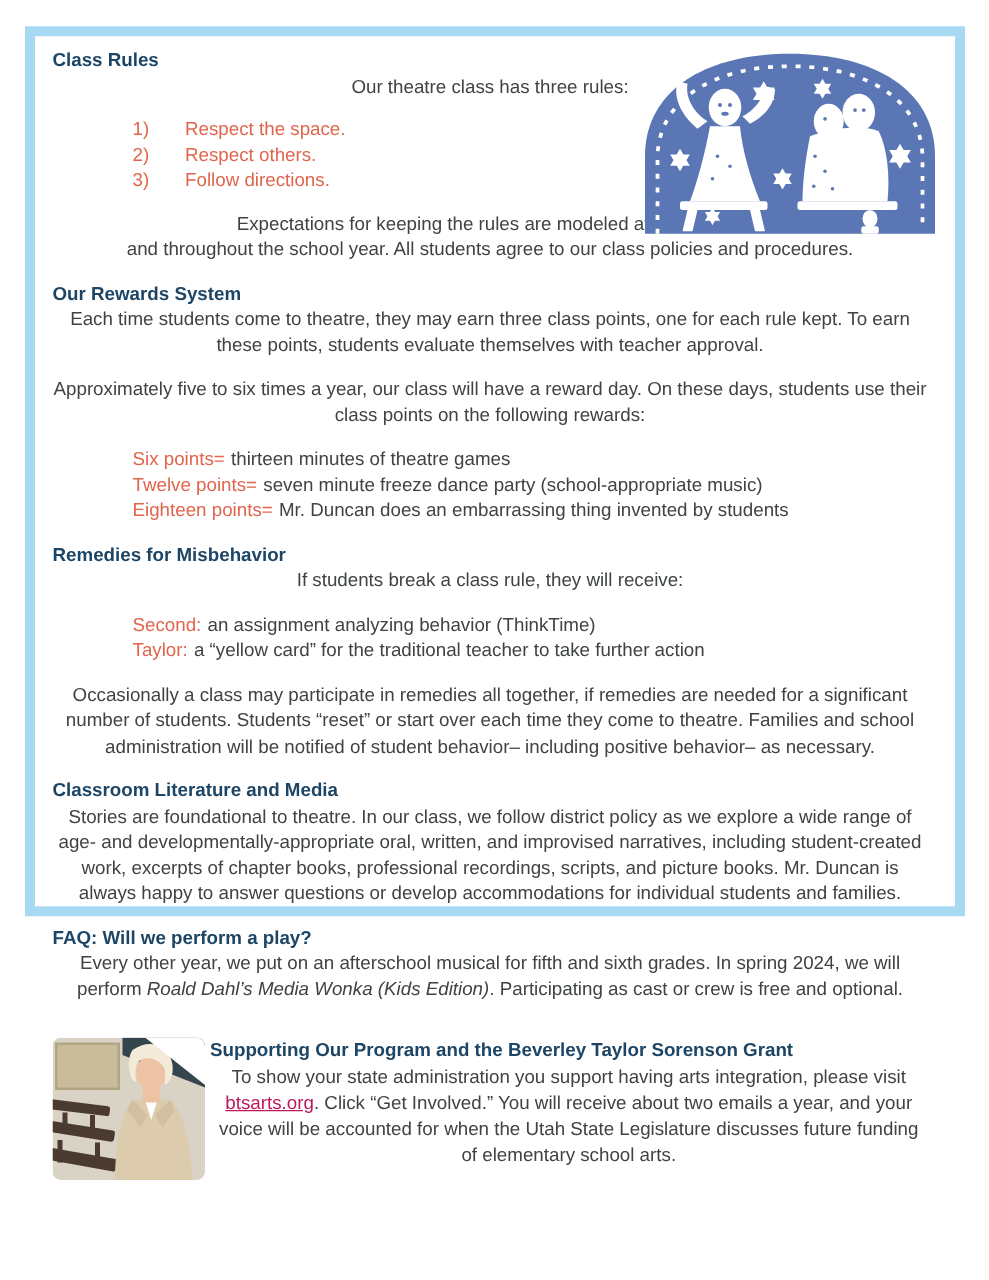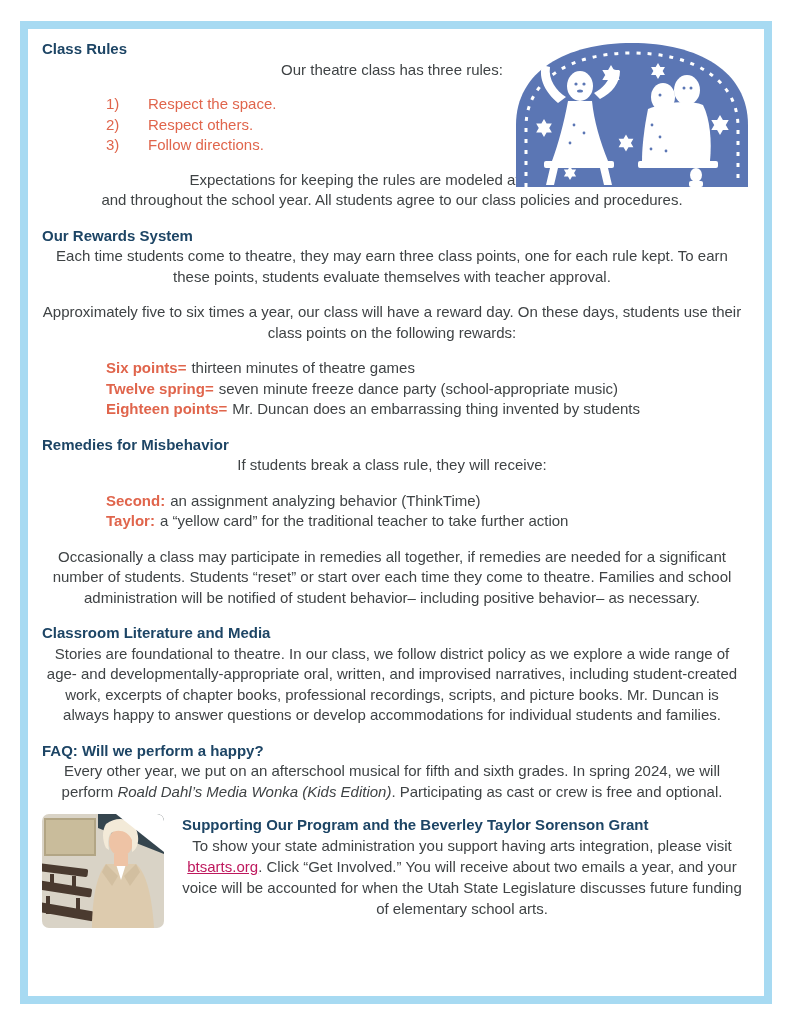--- a/index.html
+++ b/index.html
@@ -1,39 +1,39 @@
 <!DOCTYPE html>
 <html><head>
 <meta charset="utf-8">
 <style>
   html,body{margin:0;padding:0;}
   body{
     width:791px;height:1024px;position:relative;background:#ffffff;
     font-family:"Liberation Sans",sans-serif;overflow:hidden;
   }
   .frame{
-    position:absolute;left:20px;top:21px;width:752px;height:983px;
+    position:absolute;left:20px;top:21px;width:752px;height:712px;
     box-sizing:border-box;border:8px solid #a7daf2;background:#fff;
   }
   .content{
     position:relative;height:100%;box-sizing:border-box;
     padding:10px 22px 0 14px;
     font-size:15px;line-height:20.5px;color:#3f4345;
   }
   .hd{font-weight:bold;color:#1d4565;}
   p{margin:0;text-align:center;}
   .mt{margin-top:14px;}
   .mt2{margin-top:15px;}
   .accent{color:#e0654c;}
   .list{padding-left:64px;}
   .rule{display:flex;}
   .rule .num{width:42px;color:#e0654c;}
-  .item .lbl{color:#e0654c;margin-right:5px;font-weight:bold;}
+  .item .lbl{color:#e0654c;margin-right:5px;}
   .woodcut{position:absolute;top:4px;right:8px;width:248px;height:160px;}
-  .bottom{display:flex;gap:18px;margin-top:12px;align-items:flex-start;}
+  .bottom{display:flex;gap:4px;margin-top:28px;align-items:flex-start;}
   .photo{width:122px;height:114px;border-radius:7px;overflow:hidden;flex:0 0 auto;}
   .photo svg{display:block;}
   .support-text{flex:1;line-height:21px;}
   a.link{color:#be185d;text-decoration:underline;}
   .it{font-style:italic;}
 </style>
 </head>
 <body>
 
 <div class="frame">
@@ -109,21 +109,21 @@
     <p>and throughout the school year. All students agree to our class policies and procedures.</p>
 
     <div class="hd mt2">Our Rewards System</div>
     <p>Each time students come to theatre, they may earn three class points, one for each rule kept. To earn these points, students evaluate themselves with teacher approval.</p>
     <p class="mt2">Approximately five to six times a year, our class will have a reward day. On these days, students use their class points on the following rewards:</p>
     <div class="list mt2">
       <div class="item">
         <span class="lbl">Six points=</span><span>thirteen minutes of theatre games</span>
       </div>
       <div class="item">
-        <span class="lbl">Twelve spring=</span><span>seven minute freeze dance party (school-appropriate music)</span>
+        <span class="lbl">Twelve points=</span><span>seven minute freeze dance party (school-appropriate music)</span>
       </div>
       <div class="item">
         <span class="lbl">Eighteen points=</span><span>Mr. Duncan does an embarrassing thing invented by students</span>
       </div>
     </div>
 
     <div class="hd mt2">Remedies for Misbehavior</div>
     <p>If students break a class rule, they will receive:</p>
     <div class="list mt2">
       <div class="item">
@@ -131,21 +131,21 @@
       </div>
       <div class="item">
         <span class="lbl">Taylor:</span><span>a “yellow card” for the traditional teacher to take further action</span>
       </div>
     </div>
     <p class="mt2">Occasionally a class may participate in remedies all together, if remedies are needed for a significant number of students. Students “reset” or start over each time they come to theatre. Families and school administration will be notified of student behavior– including positive behavior– as necessary.</p>
 
     <div class="hd mt2">Classroom Literature and Media</div>
     <p>Stories are foundational to theatre. In our class, we follow district policy as we explore a wide range of age- and developmentally-appropriate oral, written, and improvised narratives, including student-created work, excerpts of chapter books, professional recordings, scripts, and picture books. Mr. Duncan is always happy to answer questions or develop accommodations for individual students and families.</p>
 
-    <div class="hd mt2">FAQ: Will we perform a happy?</div>
+    <div class="hd mt2">FAQ: Will we perform a play?</div>
     <p><span>Every other year, we put on an afterschool musical for fifth and sixth grades. In spring 2024, we will perform </span><span class="it">Roald Dahl’s Media Wonka (Kids Edition)</span><span>. Participating as cast or crew is free and optional.</span></p>
 
     <div class="bottom">
       <div class="photo">
         <svg width="122" height="114" viewBox="0 0 122 114" xmlns="http://www.w3.org/2000/svg">
           <rect width="122" height="114" fill="#d9d3c6"></rect>
           <rect x="3" y="5" width="50" height="36" fill="#c9bc9b"></rect>
           <rect x="3" y="5" width="50" height="36" fill="none" stroke="#b2a584" stroke-width="2"></rect>
           <polygon points="56,0 122,0 122,40 56,14" fill="#35454e"></polygon>
           <g fill="#4a3a2f">

